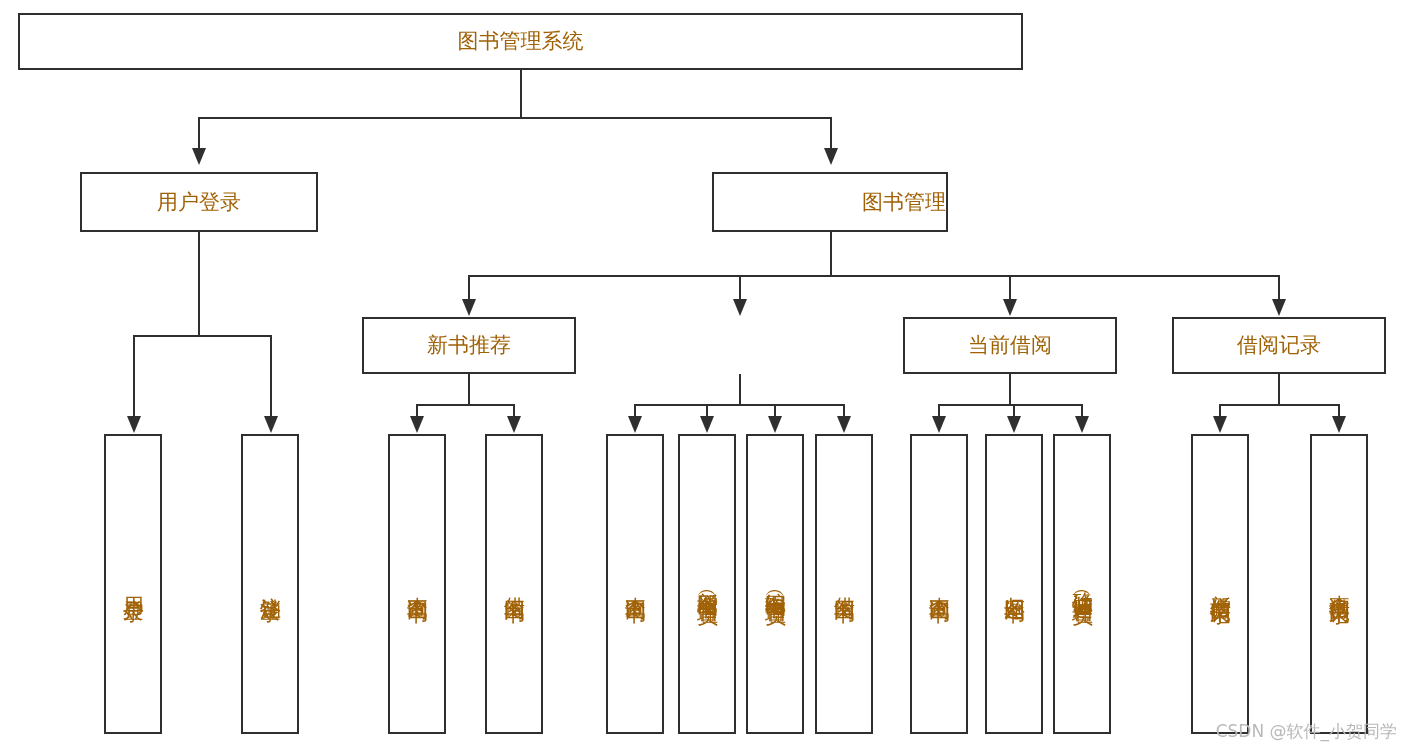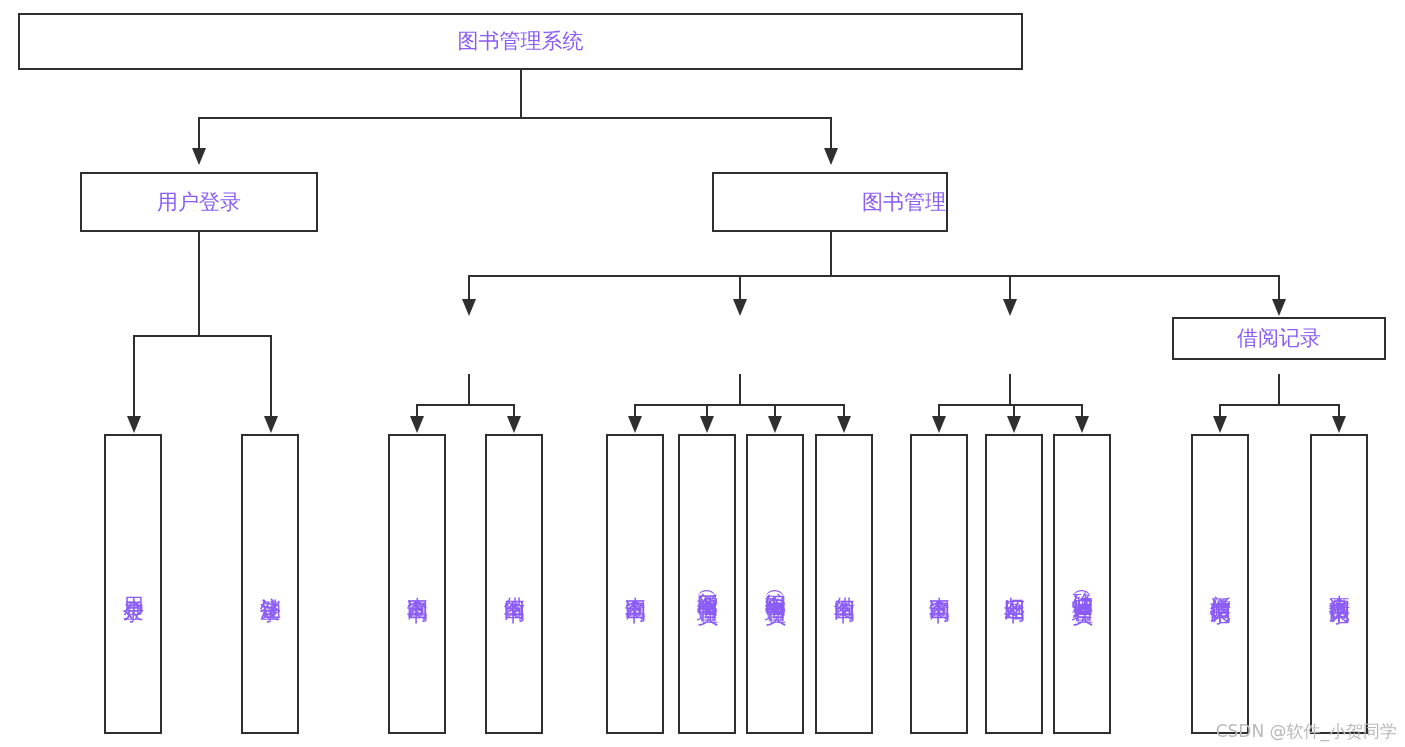--- a/index.html
+++ b/index.html
@@ -19,21 +19,21 @@
   .node {
     position: absolute;
     box-sizing: border-box;
     border: 2px solid #2f2f2f;
     background: #ffffff;
     display: flex;
     align-items: center;
     justify-content: center;
   }
   .node .label {
-    color: #8b5cf6;
+    color: #a16207;
     line-height: 1.18;
     text-align: center;
     white-space: pre;
   }
   .node.h .label {
     font-size: 21px;
   }
   
   .node.v {
     align-items: center;
@@ -107,21 +107,27 @@
   <div class="ln h" style="left:468px; top:275px; width:811px;"></div>
   <div class="ln v" style="left:468px; top:275px; height:28px;"></div>
   <div class="arrow" style="left:462px; top:299px;"></div>
   <div class="ln v" style="left:739px; top:275px; height:28px;"></div>
   <div class="arrow" style="left:733px; top:299px;"></div>
   <div class="ln v" style="left:1009px; top:275px; height:28px;"></div>
   <div class="arrow" style="left:1003px; top:299px;"></div>
   <div class="ln v" style="left:1278px; top:275px; height:28px;"></div>
   <div class="arrow" style="left:1272px; top:299px;"></div>
 
-  <div class="node h" style="left:1172px; top:317px; width:214px; height:43px;">
+  <div class="node h" style="left:362px; top:317px; width:214px; height:57px;">
+    <span class="label">新书推荐</span>
+  </div>
+  <div class="node h" style="left:903px; top:317px; width:214px; height:57px;">
+    <span class="label">当前借阅</span>
+  </div>
+  <div class="node h" style="left:1172px; top:317px; width:214px; height:57px;">
     <span class="label">借阅记录</span>
   </div>
 
   <div class="ln v" style="left:468px; top:374px; height:31px;"></div>
   <div class="ln h" style="left:416px; top:404px; width:98px;"></div>
   <div class="ln v" style="left:416px; top:404px; height:13px;"></div>
   <div class="arrow" style="left:410px; top:416px;"></div>
   <div class="ln v" style="left:513px; top:404px; height:13px;"></div>
   <div class="arrow" style="left:507px; top:416px;"></div>
 

